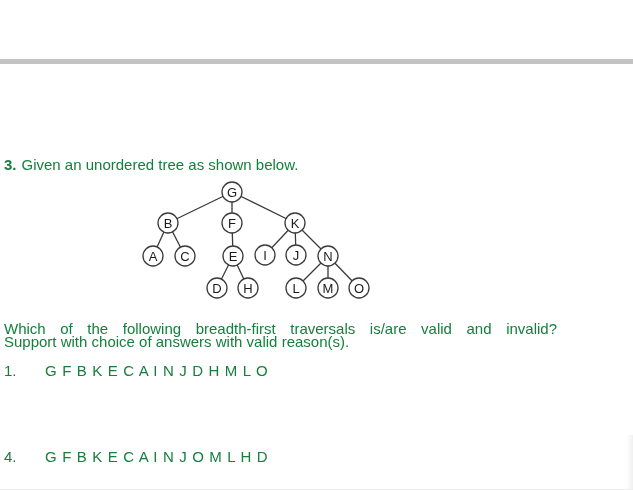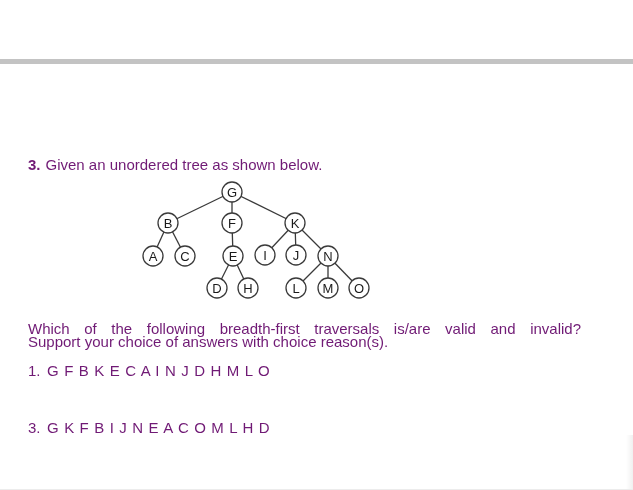--- a/index.html
+++ b/index.html
@@ -28,26 +28,26 @@
     background: #ececec;
   }
   .right-shadow {
     position: absolute;
     right: 0; bottom: 0;
     width: 7px; height: 55px;
     background: linear-gradient(to right, rgba(0,0,0,0), rgba(0,0,0,0.06));
   }
   .textline {
     position: absolute;
-    left: 28px;
+    left: 4px;
     font-size: 15px;
     line-height: 20px;
     height: 20px;
     white-space: nowrap;
-    color: #701a75;
+    color: #15803d;
   }
   .question-line { top: 155px; }
   .question-number { font-weight: bold; margin-right: 5px; }
   .prompt-line1 {
     top: 303px;
     width: 553px;
     white-space: normal;
     text-align: justify;
     text-align-last: justify;
     margin-top: 16px;
@@ -56,21 +56,21 @@
   .option-row { }
   .opt-1 { top: 361px; }
   .opt-2 { top: 390px; }
   .opt-3 { top: 418px; }
   .opt-4 { top: 447px; }
   .opt-num {
     display: inline-block;
     min-width: 13px;
     margin-right: 6px;
   }
-  .opt-seq { letter-spacing: 0.65px; }
+  .opt-seq { letter-spacing: 0.65px; margin-left: 22px; }
   .tree-svg {
     position: absolute;
     left: 0; top: 0;
     width: 633px; height: 490px;
     pointer-events: none;
   }
 </style>
 </head>
 <body>
 
@@ -153,25 +153,25 @@
         <circle cx="328" cy="288" r="10" fill="#ffffff" stroke="#3a3a3a" stroke-width="1.3"></circle>
         <text x="328" y="288" dy=".35em" text-anchor="middle" font-family="&quot;Liberation Sans&quot;, sans-serif" font-size="13" fill="#1a1a1a">M</text>
       </g>
       <g>
         <circle cx="359" cy="288" r="10" fill="#ffffff" stroke="#3a3a3a" stroke-width="1.3"></circle>
         <text x="359" y="288" dy=".35em" text-anchor="middle" font-family="&quot;Liberation Sans&quot;, sans-serif" font-size="13" fill="#1a1a1a">O</text>
       </g>
     </svg>
 
   <div class="textline prompt-line1">Which of the following breadth-first traversals is/are valid and invalid?</div>
-  <div class="textline prompt-line2">Support your choice of answers with choice reason(s).</div>
+  <div class="textline prompt-line2">Support with choice of answers with valid reason(s).</div>
 
   <div class="textline option-row opt-1">
     <span class="opt-num">1.</span><span class="opt-seq">G F B K E C A I N J D H M L O</span>
   </div>
-  <div class="textline option-row opt-3">
-    <span class="opt-num">3.</span><span class="opt-seq">G K F B I J N E A C O M L H D</span>
+  <div class="textline option-row opt-4">
+    <span class="opt-num">4.</span><span class="opt-seq">G F B K E C A I N J O M L H D</span>
   </div>
 
   <div class="right-shadow"></div>
   <div class="bottom-edge"></div>
 
 </div>
 
 </body></html>

